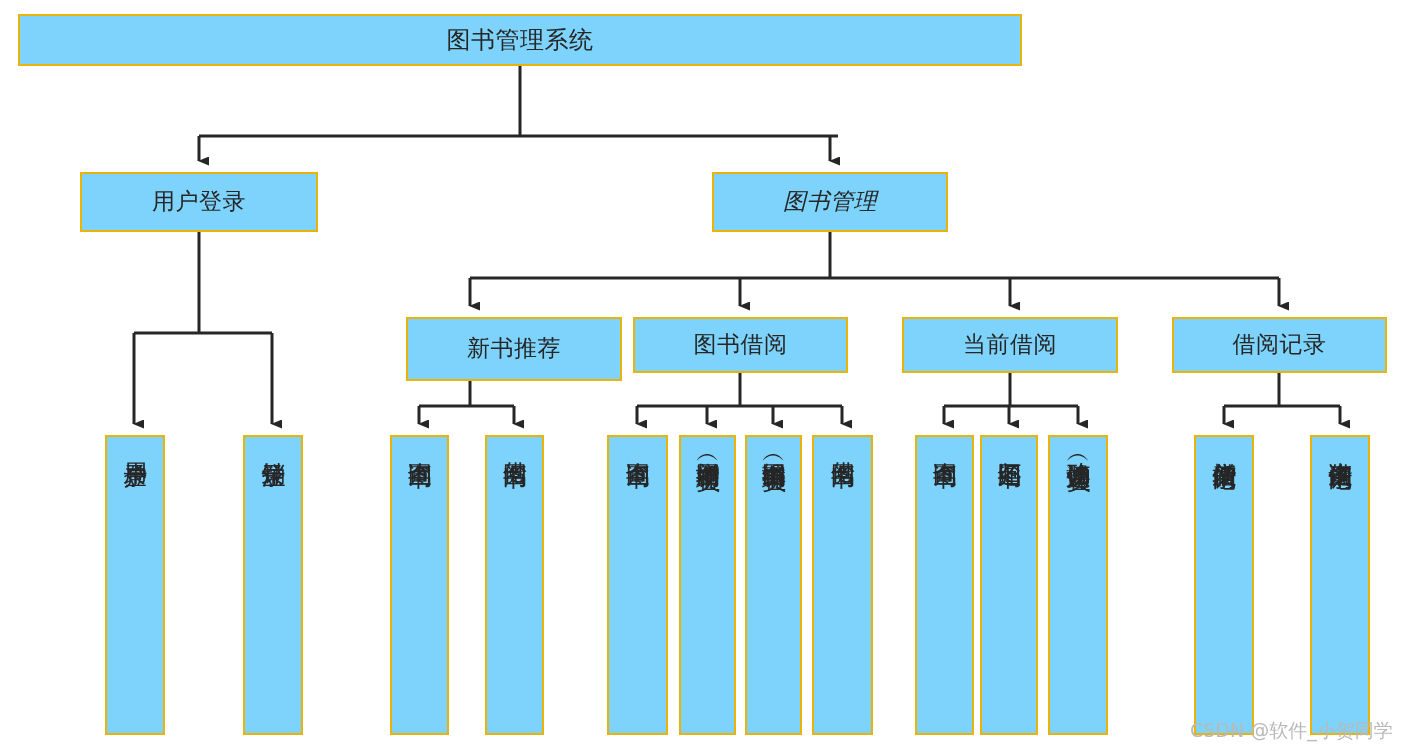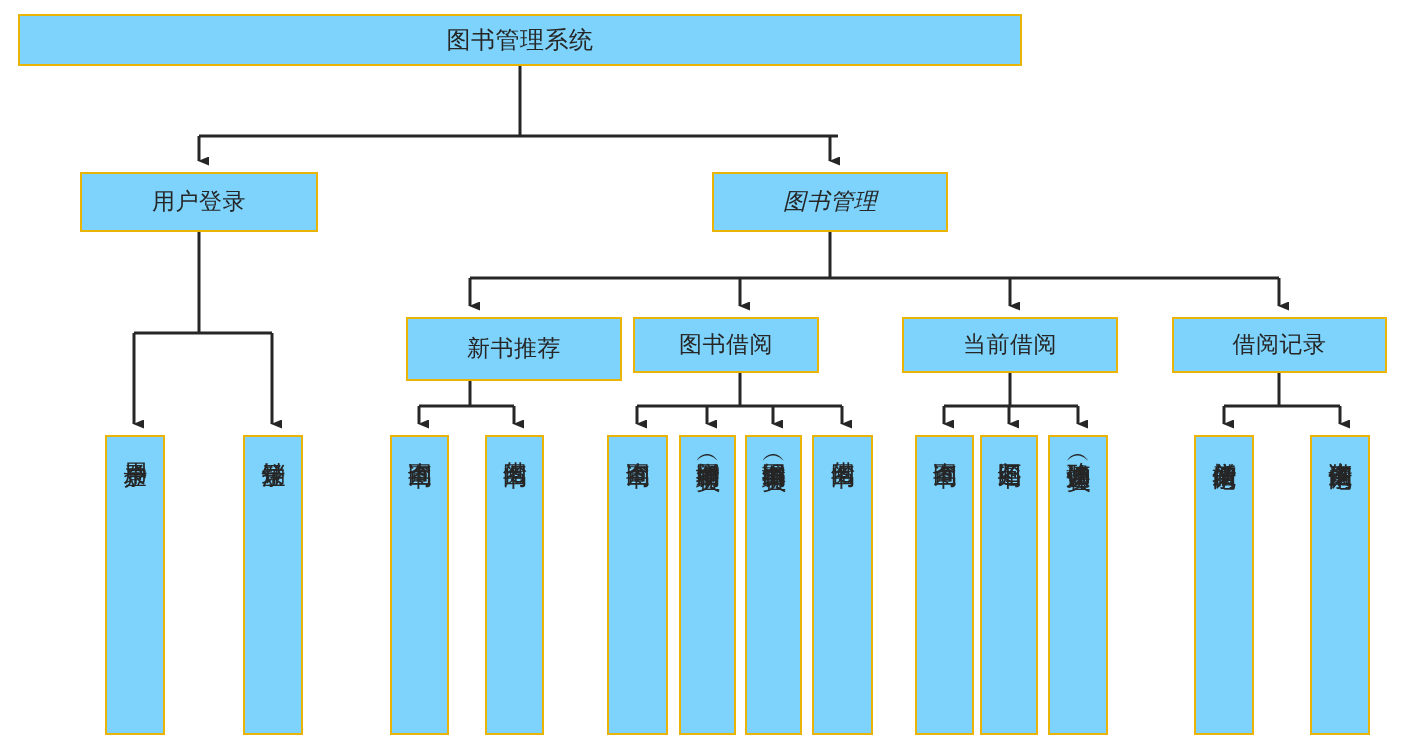--- a/index.html
+++ b/index.html
@@ -131,21 +131,21 @@
   <div class="node h-node" style="left:80px; top:172px; width:238px; height:60px;">
     <span class="lbl">用户登录</span>
   </div>
   <div class="node h-node" style="left:712px; top:172px; width:236px; height:60px;font-style:italic;">
     <span class="lbl">图书管理</span>
   </div>
 
   <div class="node h-node" style="left:362px; top:317px; width:216px; height:64px;margin-left:44px;">
     <span class="lbl">新书推荐</span>
   </div>
-  <div class="node h-node" style="left:633px; top:317px; width:186px; height:56px;">
+  <div class="node h-node" style="left:633px; top:317px; width:215px; height:56px;">
     <span class="lbl">图书借阅</span>
   </div>
   <div class="node h-node" style="left:1172px; top:317px; width:215px; height:56px;">
     <span class="lbl">借阅记录</span>
   </div>
   <div class="node h-node" style="left:902px; top:317px; width:216px; height:56px;">
     <span class="lbl">当前借阅</span>
   </div>
 
   <div class="node v-node" style="left:105px; top:435px; width:60px; height:300px;">
@@ -185,14 +185,15 @@
     <span class="lbl">确认归还（管理员）</span>
   </div>
 
   <div class="node v-node" style="left:1194px; top:435px; width:60px; height:300px;">
     <span class="lbl">新增借阅记录</span>
   </div>
   <div class="node v-node" style="left:1310px; top:435px; width:60px; height:300px;">
     <span class="lbl">查询借阅记录</span>
   </div>
 
+  <div class="watermark" style="left:1190px; top:718px;">CSDN @软件_小贺同学</div>
 
 </div>
 
 </body></html>

